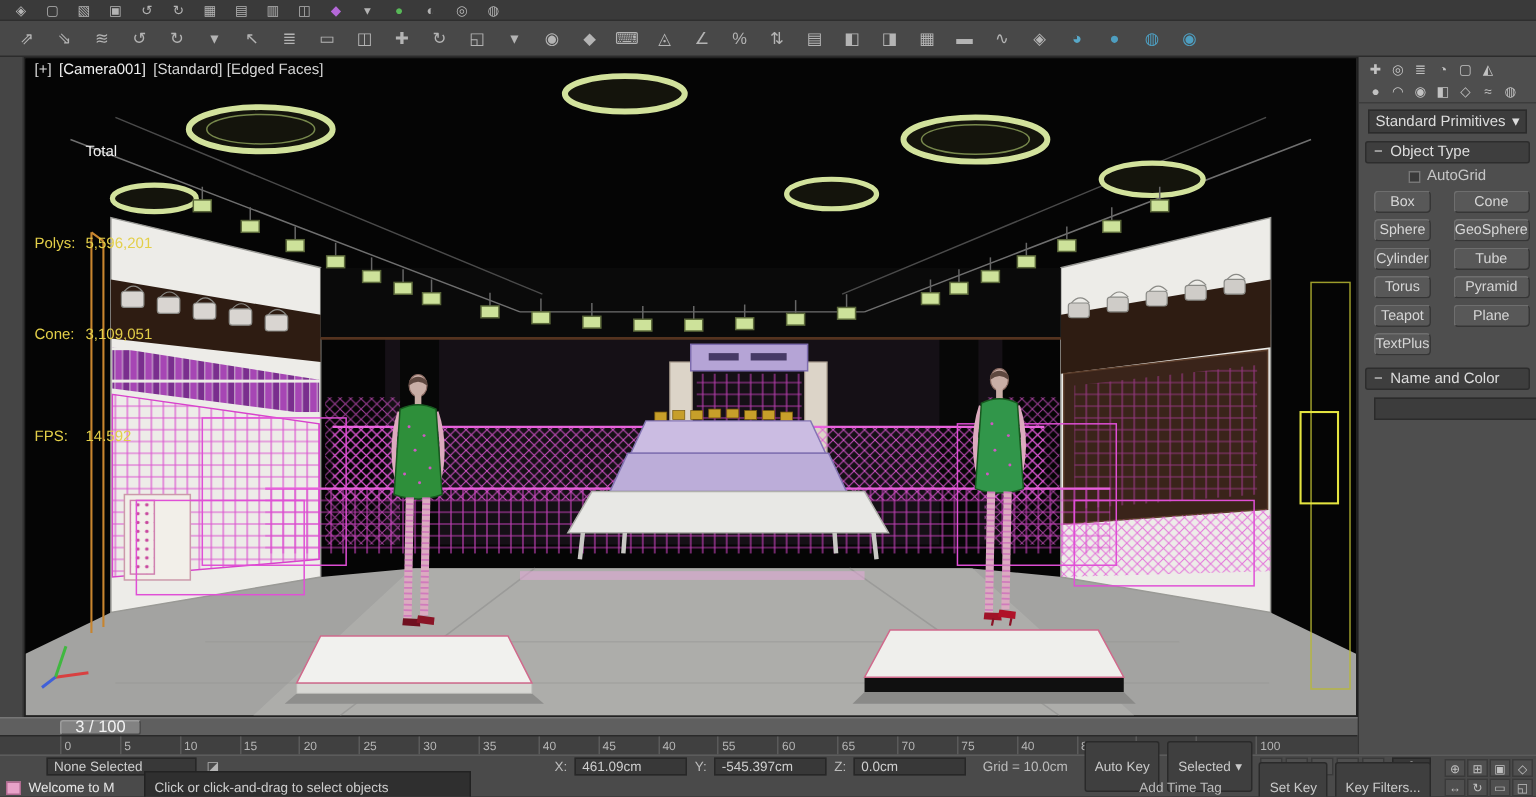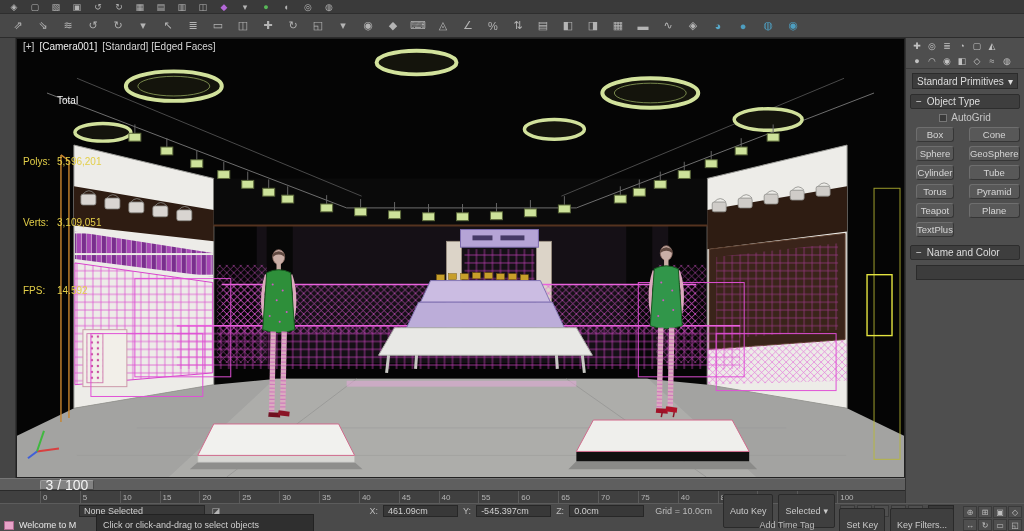--- a/index.html
+++ b/index.html
@@ -28,21 +28,21 @@
   .vp-label .cam { color:#f0f0f0; }
   .vp-stats { position:absolute; top:17px; left:6px; line-height:13px; color:#e3cf49; }
   .st-label { display:inline-block; width:34px;margin-top:48px; }
   .st-total { color:#f2f2f2; }
   .st-line.fps { margin-top:7px; }
 
   
   .time-slider { height:12px; background:#5f5f5f; border-top:1px solid #767676; position:relative; }
   .ts-thumb { position:absolute; left:40px; top:1px; width:54px; height:10px; background:#828282;
     border:1px solid #9c9c9c; border-bottom-color:#4a4a4a; border-right-color:#4a4a4a;
-    border-radius:2px; color:#f2f2f2; font-size:14px; display:flex; align-items:center; justify-content:center; }
+    border-radius:2px; color:#f2f2f2; font-size:11px; display:flex; align-items:center; justify-content:center; }
   .trackbar { height:13px; background:#404040; border-top:1px solid #2a2a2a;
     display:flex; padding:0 28px 0 40px; }
   .tick { flex:1; font-size:8px; color:#b5b5b5; border-left:1px solid #5a5a5a;
     display:flex; align-items:flex-end; padding-left:2px; line-height:11px; }
 
   
   .cmd { width:119px; background:#4e4e4e; border-left:1px solid #333; display:flex; flex-direction:column; }
   .cmd-tabs, .cmd-cats { display:flex; gap:3px; padding:2px 5px; align-items:center; }
   .cmd-cats { border-bottom:1px solid #3c3c3c; }
   .cmd .icon { color:#c2c2c2; }
@@ -60,21 +60,21 @@
   .name-row { display:flex; gap:5px; padding:5px 6px; align-items:center; }
   .name-input { flex:1; background:#3c3c3c; border:1px solid #2b2b2b; height:15px; color:#ddd;
     font-family:"Liberation Sans", sans-serif; font-size:9px; }
 
   
   .statusbar { height:28px; background:#4a4a4a; border-top:1px solid #5c5c5c; position:relative;
     display:flex; flex-direction:column; font-size:9px; padding-right:66px; }
   .sb-row { height:14px; display:flex; align-items:center; gap:5px; padding:0 4px; }
   .sunken { background:#383838; border:1px solid #272727; color:#cfcfcf; padding:0 4px; height:12px;
     display:flex; align-items:center; }
-  .sel-field { margin-left:75px; width:126px; }
+  .sel-field { margin-left:27px; width:100px; }
   .coord { width:75px; }
   .frame-field { width:26px; justify-content:center; }
   .sb-btn { background:#3f3f3f; border:1px solid #2a2a2a; border-radius:2px; padding:16px 6px; height:12px;
     display:flex; align-items:center; gap:3px; color:#cacaca; white-space:nowrap; }
   .spacer { flex:1; }
   .coord-label { color:#bcbcbc; }
   .grid-label { color:#bcbcbc; margin:0 6px; }
   .pink-dot { width:10px; height:9px; background:#e8a2c8; border:1px solid #b06a90; display:inline-block; }
   .welcome { color:#e8e8e8; width:72px; }
   .prompt { background:#2f2f2f; border:1px solid #222; color:#cfcfcf; padding:10px 6px; height:12px;
@@ -380,21 +380,21 @@
 
           <div class="vp-label">
             <span>[+]</span>
             <span class="cam">[Camera001]</span>
             <span>[Standard] [Edged Faces]</span>
           </div>
 
           <div class="vp-stats">
             <div class="st-line"><span class="st-label"></span><span class="st-total">Total</span></div>
             <div class="st-line"><span class="st-label">Polys:</span><span>5,596,201</span></div>
-            <div class="st-line"><span class="st-label">Verts:</span><span>3,109,051</span></div>
+            <div class="st-line"><span class="st-label">Cone:</span><span>3,109,051</span></div>
             <div class="st-line fps"><span class="st-label">FPS:</span><span>14.592</span></div>
           </div>
         </div>
       </div>
 
       <div class="time-slider">
         <div class="ts-thumb">3 / 100</div>
       </div>
 
       <div class="trackbar">

